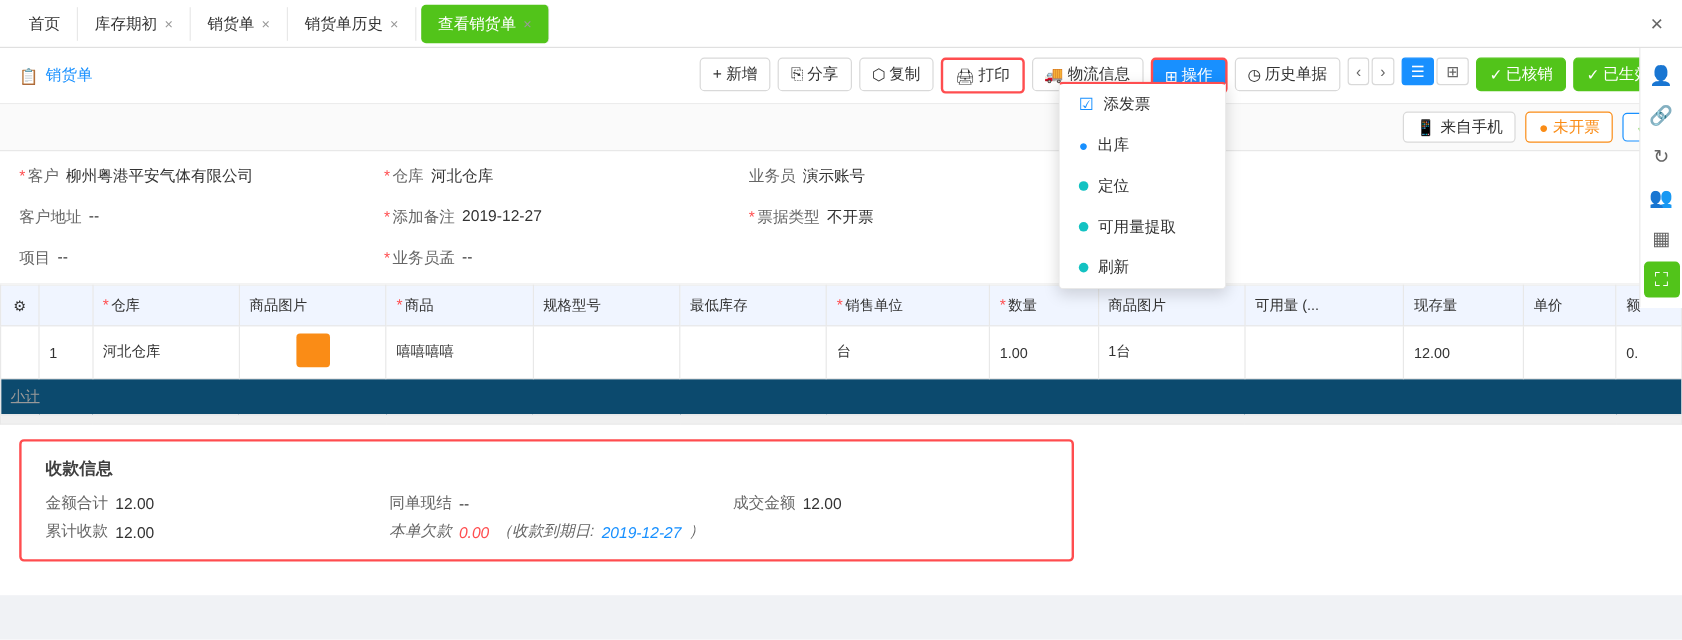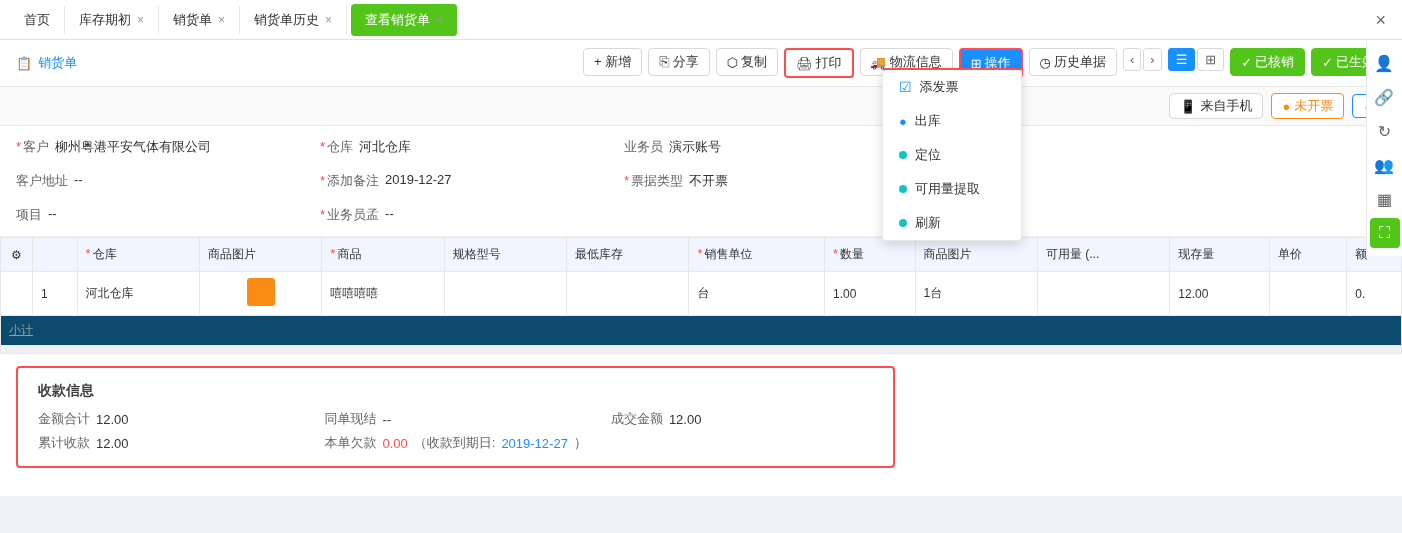--- a/index.html
+++ b/index.html
@@ -372,21 +372,21 @@
           <span class="payment-value">--</span>
         </div>
         <div class="payment-row">
           <span class="payment-label">成交金额</span>
           <span class="payment-value">12.00</span>
         </div>
         <div class="payment-row">
           <span class="payment-label">累计收款</span>
           <span class="payment-value">12.00</span>
         </div>
-        <div style="grid-column: 2 / 3;" class="payment-row">
+        <div style="grid-column: 2 / 3; font-style: italic;" class="payment-row">
           <span class="payment-label">本单欠款</span>
           <span class="payment-value red">0.00</span>
           <span class="payment-label">（收款到期日:</span>
           <span class="payment-value date">2019-12-27</span>
           <span class="payment-label">）</span>
         </div>
       </div>
     </div>
   </div>
 

